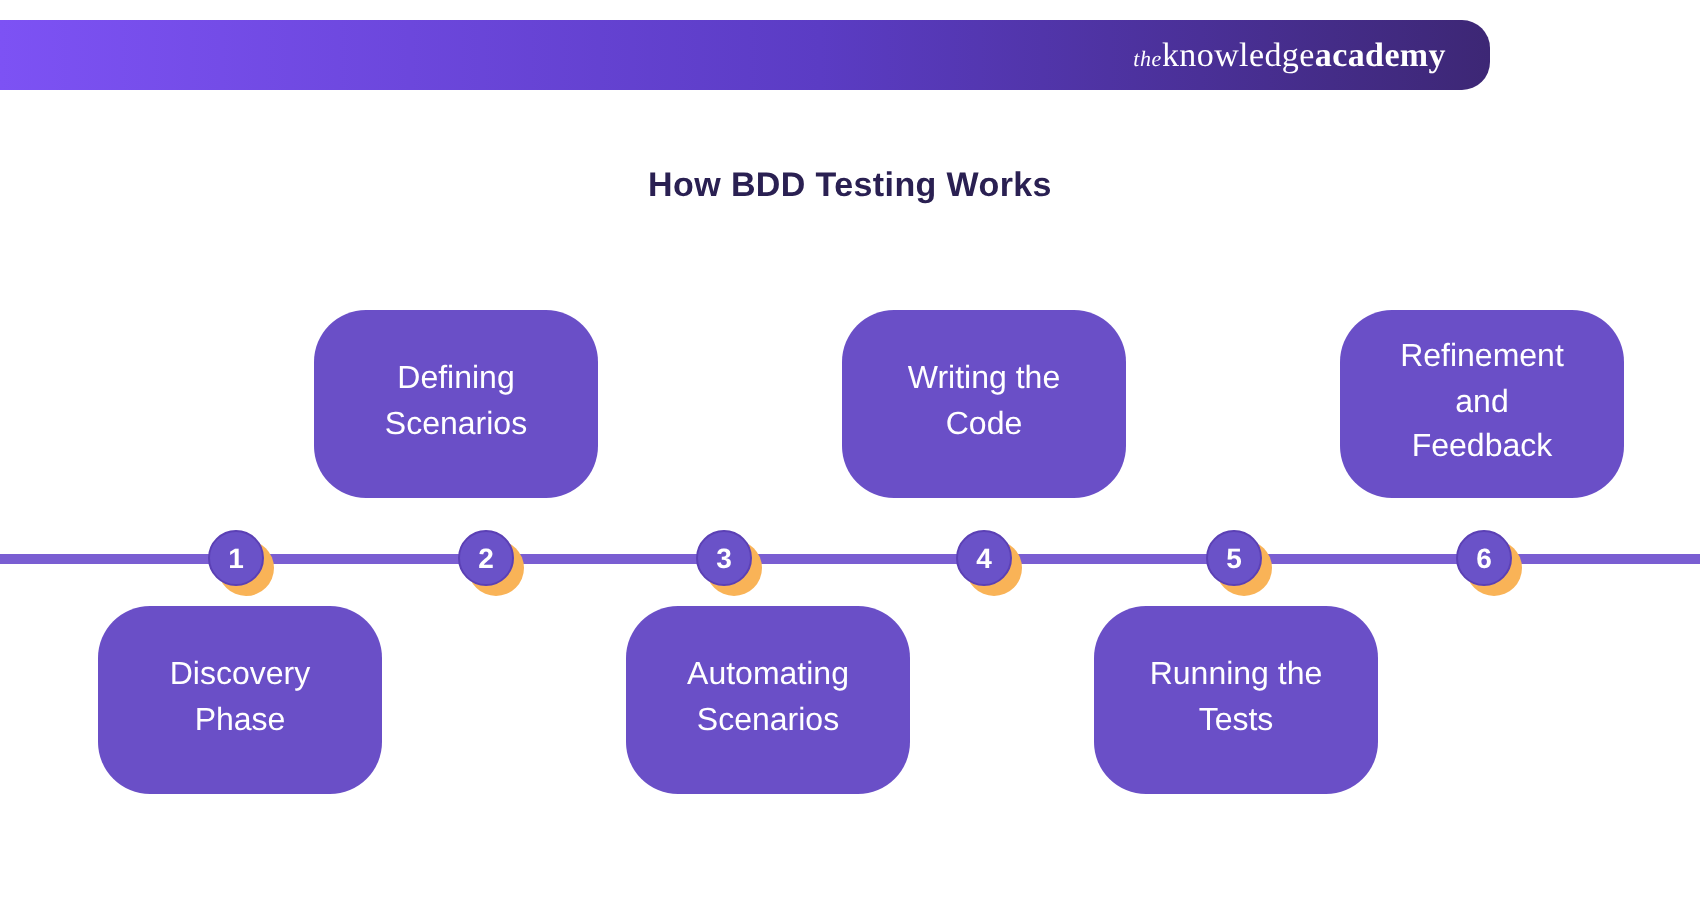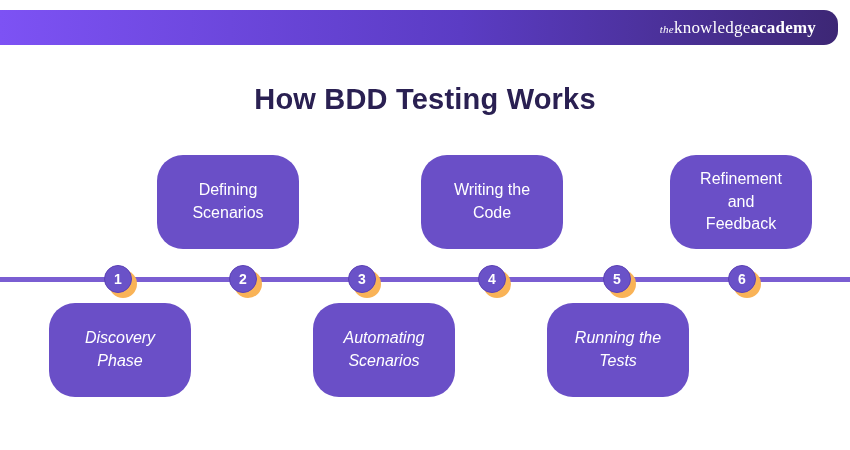--- a/index.html
+++ b/index.html
@@ -12,21 +12,21 @@
     height: 450px;
     background: #ffffff;
     overflow: hidden;
   }
 
   
   .header-bar {
     position: absolute;
     top: 10px;
     left: 0;
-    width: 838px;
+    width: 745px;
     height: 35px;
     background: linear-gradient(90deg, #7d52f4 0%, #5b3cc4 55%, #3d2775 100%);
     border-radius: 0 14px 14px 0;
     display: flex;
     align-items: center;
     justify-content: flex-end;
     padding-right: 22px;
   }
   .brand-logo {
     font-family: "Liberation Serif", serif;
@@ -50,21 +50,21 @@
     letter-spacing: 0.2px;
   }
 
   
   .page-title {
     position: absolute;
     top: 83px;
     left: 0;
     width: 100%;
     text-align: center;
-    font-size: 29px;
+    font-size: 17px;
     font-weight: 800;
     color: #2a2052;
     letter-spacing: 0.2px;
   }
 
   
   .timeline-line {
     position: absolute;
     top: 277px;
     left: 0;
@@ -115,21 +115,21 @@
     display: flex;
     align-items: center;
     justify-content: center;
     text-align: center;
     color: #ffffff;
     font-size: 16px;
     line-height: 1.42;
     transform: translateX(-50%);
   }
   .step-box.above { top: 155px; }
-  .step-box.below { top: 303px; font-style: italic; }
+  .step-box.below { top: 303px; }
   .step-box .box-label { max-width: 118px; }
   .step-box.narrow .box-label { max-width: 98px; }
 </style>
 </head>
 <body>
 
 <div class="canvas">
 
   <div class="header-bar">
     <div class="brand-logo">

